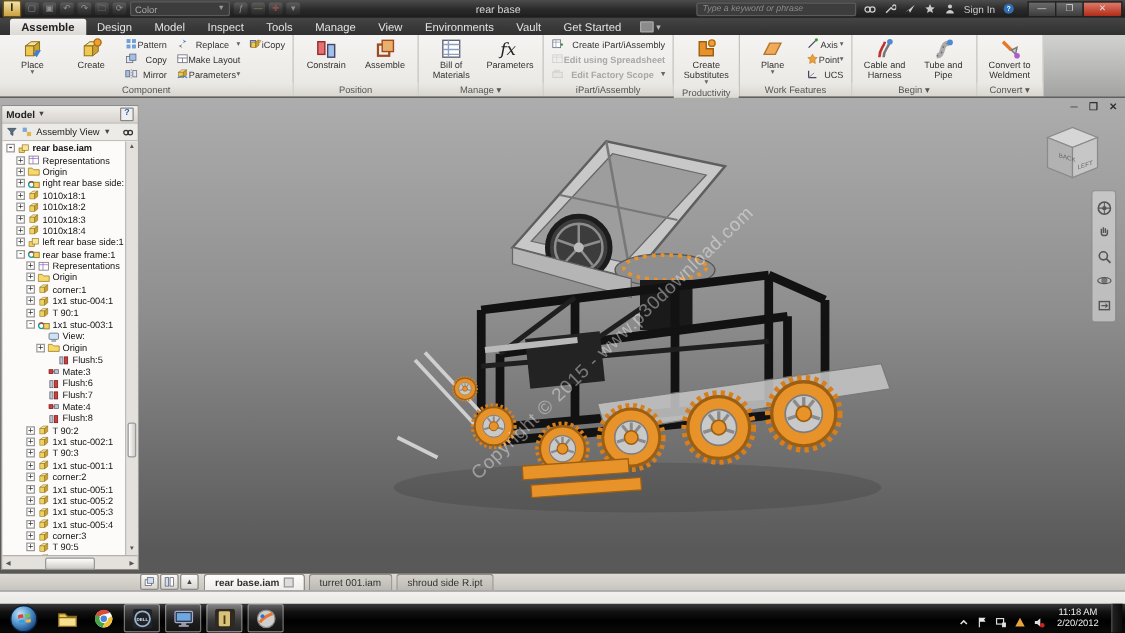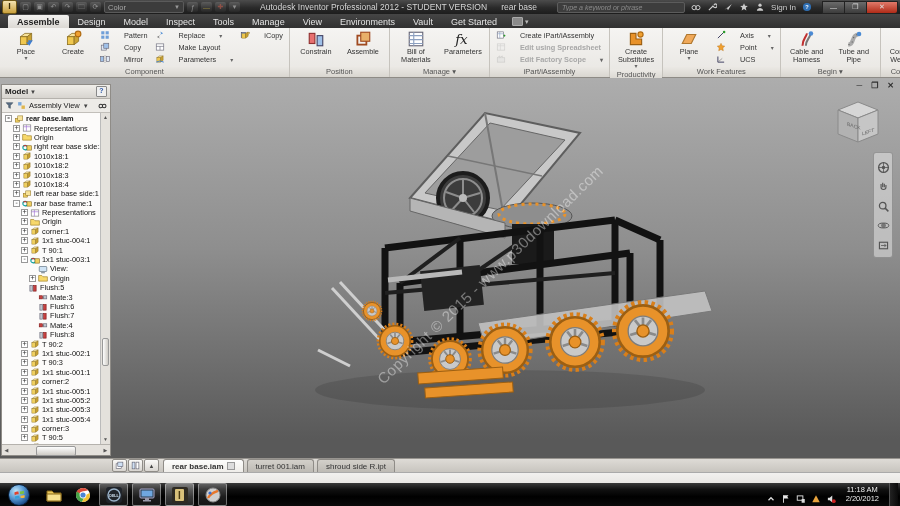--- a/index.html
+++ b/index.html
@@ -35,21 +35,21 @@
   .ribbon{position:absolute;left:0;top:28px;width:900px;height:50px;background:linear-gradient(#f5f4f2,#e8e6e2);border-bottom:1px solid #8e8b86;display:flex;box-sizing:border-box;}
   .rgroup{display:flex;flex-direction:column;border-right:1px solid #c6c3bd;}
   .rbtns{flex:1;display:flex;align-items:flex-start;gap:1px;padding:1px 3px 0;}
   .rlabel{height:11px;line-height:11px;font-size:7.5px;color:#555;text-align:center;background:linear-gradient(#eceae6,#d9d6d0);white-space:nowrap;padding:0 4px;}
   .rbtn-lg{display:flex;flex-direction:column;align-items:center;width:44px;padding:1px 1px 0;font-size:7.3px;line-height:7.8px;color:#333;text-align:center;border-radius:2px;}
   .rbtn-lg .lbl{white-space:pre-line;}
   .rbtn-lg .ar{font-size:6px;color:#666;line-height:5px;}
   .ric-lg{width:18px;height:18px;display:block;}
   .ric-lg svg{width:18px;height:18px;}
   .rcol{display:flex;flex-direction:column;justify-content:flex-start;}
-  .rbtn-sm{display:flex;align-items:center;gap:14px;height:12px;font-size:7.3px;color:#333;padding:0 3px;white-space:nowrap;border-radius:2px;}
+  .rbtn-sm{display:flex;align-items:center;gap:0;height:12px;font-size:7.3px;color:#333;padding:0 3px;white-space:nowrap;border-radius:2px;justify-content:space-between;}
   .ric-sm{width:10px;height:10px;display:inline-block;}
   .ric-sm svg{width:10px;height:10px;}
   .rbtn-sm .ar{font-size:6px;color:#666;}
   .dis{color:#a8a8a8!important;font-weight:bold;}
   .dis svg{opacity:.4;}
   .ribbon-empty{flex:1;background:linear-gradient(#d2d2d0,#a3a3a1);}
 
   
   .workspace{position:absolute;left:0;top:78px;width:900px;height:380px;overflow:hidden;}
   .viewport{position:absolute;inset:0;background:linear-gradient(180deg,#adadad,#8e8e8e 45%,#595959 95%);}
@@ -130,21 +130,20 @@
       <div class="combo">
         <span>Color</span>
         <span class="ar">▼</span>
       </div>
       <span class="qic" style="font-style:italic">ƒ</span>
       <span class="qic" style="color:#e4c94d">—</span>
       <span class="qic" style="color:#d96a5a">✚</span>
       <span class="qic">▾</span>
     </div>
     <div class="tb-title">
-      <span>Autodesk Inventor Professional 2012 - STUDENT VERSION</span>
       <span>rear base</span>
     </div>
     <div class="tb-right">
       <input class="searchbox" placeholder="Type a keyword or phrase" style="">
       <span class="tbi">
           <svg viewBox="0 0 16 16">
             <circle cx="5" cy="9" r="3.4" fill="none" stroke="#ccc" stroke-width="1.6"></circle>
             <circle cx="11" cy="9" r="3.4" fill="none" stroke="#ccc" stroke-width="1.6"></circle>
           </svg>
         </span>
@@ -736,21 +735,21 @@
               </svg></span>
             <span>View:</span>
           </div>
           <div class="trow" style="padding-left:27px">
             <span class="exp">+</span>
             <span class="tico"><svg viewBox="0 0 16 16">
                 <path d="M1 4h5l2 2h7v7H1z" fill="#f7d86b" stroke="#9a7b22"></path>
               </svg></span>
             <span>Origin</span>
           </div>
-          <div class="trow" style="padding-left:17px">
+          <div class="trow" style="padding-left:35px">
             <span class="exp none"></span>
             <span class="tico"><svg viewBox="0 0 16 16">
                 <rect x="3" y="4" width="4" height="9" fill="#c0c4cc" stroke="#667"></rect>
                 <rect x="9" y="4" width="4" height="9" fill="#c84040" stroke="#801818"></rect>
               </svg></span>
             <span>Flush:5</span>
           </div>
           <div class="trow" style="padding-left:27px">
             <span class="exp none"></span>
             <span class="tico"><svg viewBox="0 0 16 16">

